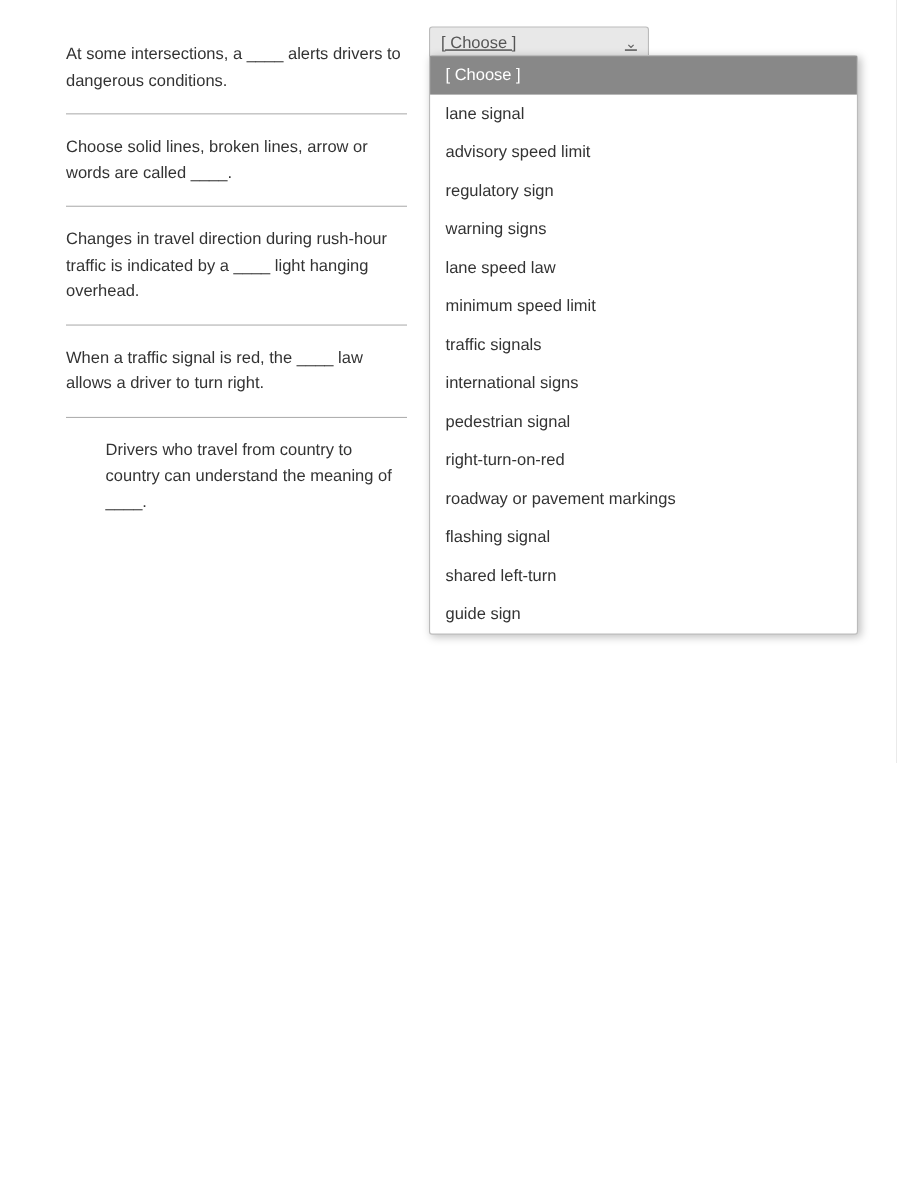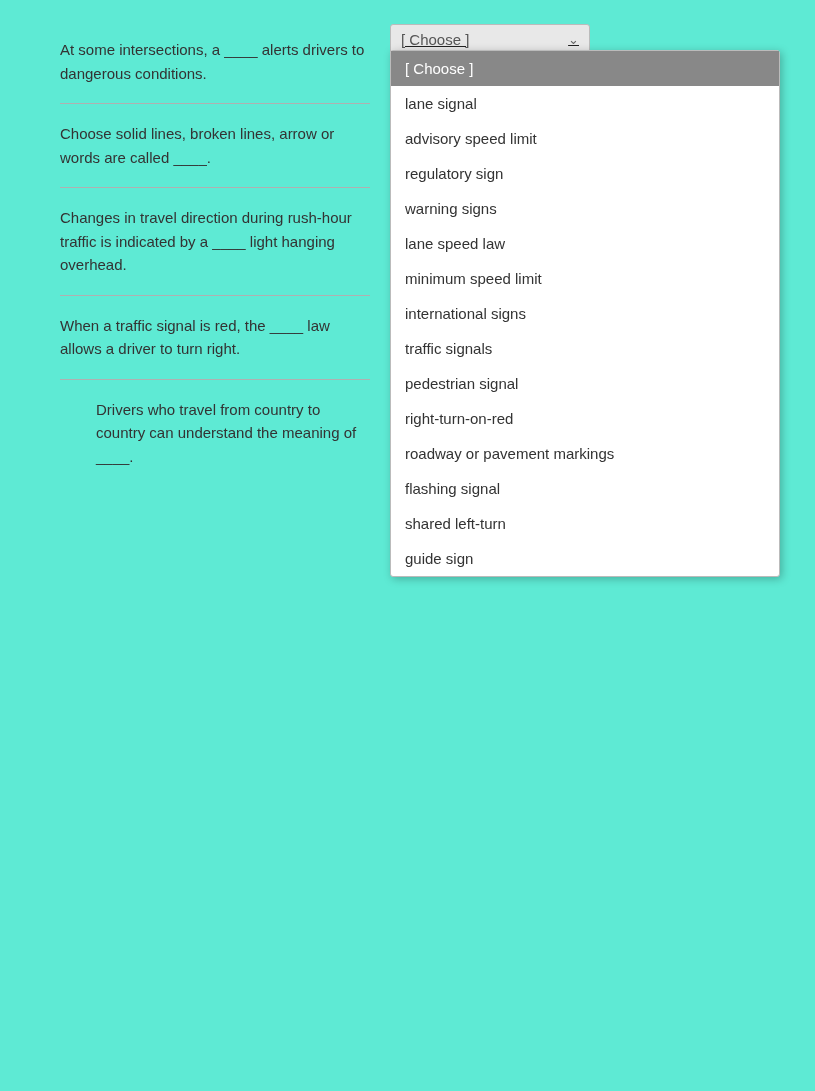--- a/index.html
+++ b/index.html
@@ -13,21 +13,21 @@
       min-height: 1091px;
       display: flex;
       justify-content: center;
       align-items: flex-start;
       padding: 0;
     }
 
     .page-container {
       width: 815px;
       min-height: 1091px;
-      background-color: #5eead4;
+      background-color: #ffffff;
       display: flex;
       flex-direction: row;
       padding: 10px 0;
     }
 
     .left-panel {
       width: 390px;
       padding: 10px 20px 10px 60px;
       display: flex;
       flex-direction: column;
@@ -171,22 +171,22 @@
     </div>
 
     <div class="dropdown-open">
       <div class="dropdown-item selected">[ Choose ]</div>
       <div class="dropdown-item">lane signal</div>
       <div class="dropdown-item">advisory speed limit</div>
       <div class="dropdown-item">regulatory sign</div>
       <div class="dropdown-item">warning signs</div>
       <div class="dropdown-item">lane speed law</div>
       <div class="dropdown-item">minimum speed limit</div>
+      <div class="dropdown-item">traffic signals</div>
       <div class="dropdown-item">international signs</div>
-      <div class="dropdown-item">traffic signals</div>
       <div class="dropdown-item">pedestrian signal</div>
       <div class="dropdown-item">right-turn-on-red</div>
       <div class="dropdown-item">roadway or pavement markings</div>
       <div class="dropdown-item">flashing signal</div>
       <div class="dropdown-item">shared left-turn</div>
       <div class="dropdown-item">guide sign</div>
     </div>
 
     <div class="bottom-section">
       <div class="bottom-choose-select">

